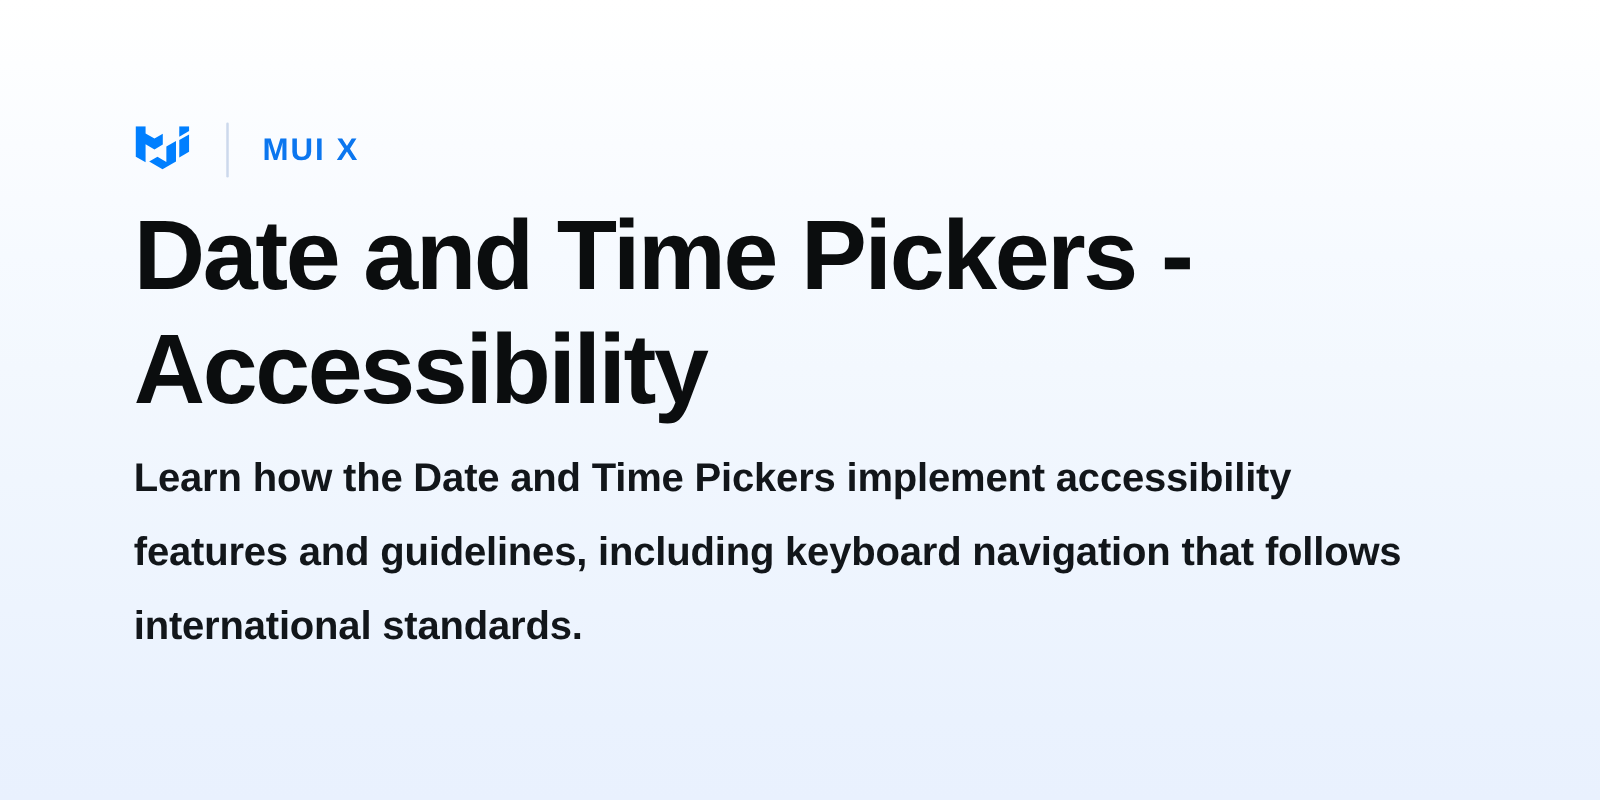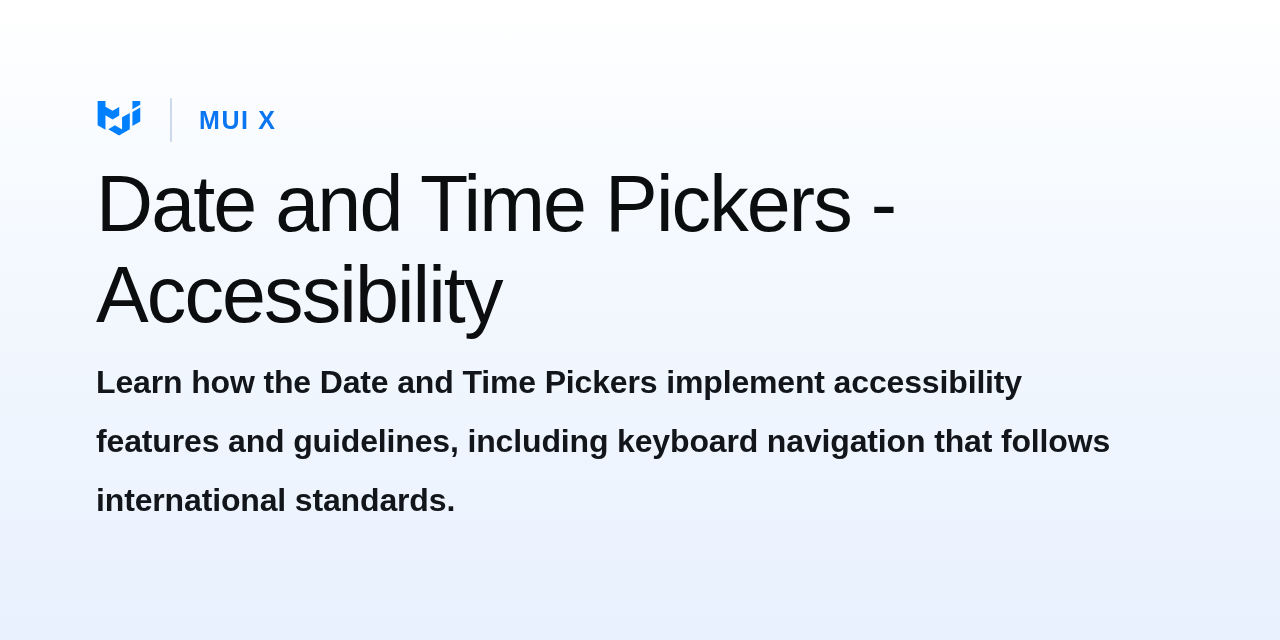--- a/index.html
+++ b/index.html
@@ -25,21 +25,21 @@
         #f6faff 32%,
         #f3f8fe 46%,
         #f0f6fe 60%,
         #edf4fe 76%,
         #eaf2fe 90%,
         #e9f1fe 100%);
     overflow: hidden;
   }
   .content {
     position: absolute;
-    left: 96px;
+    left: 107px;
     top: 0;
     width: 1080px;
     height: 640px;
   }
 
   
   .brand {
     position: absolute;
     left: 0;
     top: 97px;
@@ -70,21 +70,21 @@
   }
 
   
   .page-title {
     position: absolute;
     left: 0;
     top: 158px;
     margin: 0;
     width: 1000px;
     font-size: 79px;
-    font-weight: normal;
+    font-weight: bold;
     line-height: 91px;
     letter-spacing: -1.9px;
     color: #0b0d0e;
     font-family: "Liberation Sans", sans-serif;
   }
 
   
   .page-description {
     position: absolute;
     left: 0;

